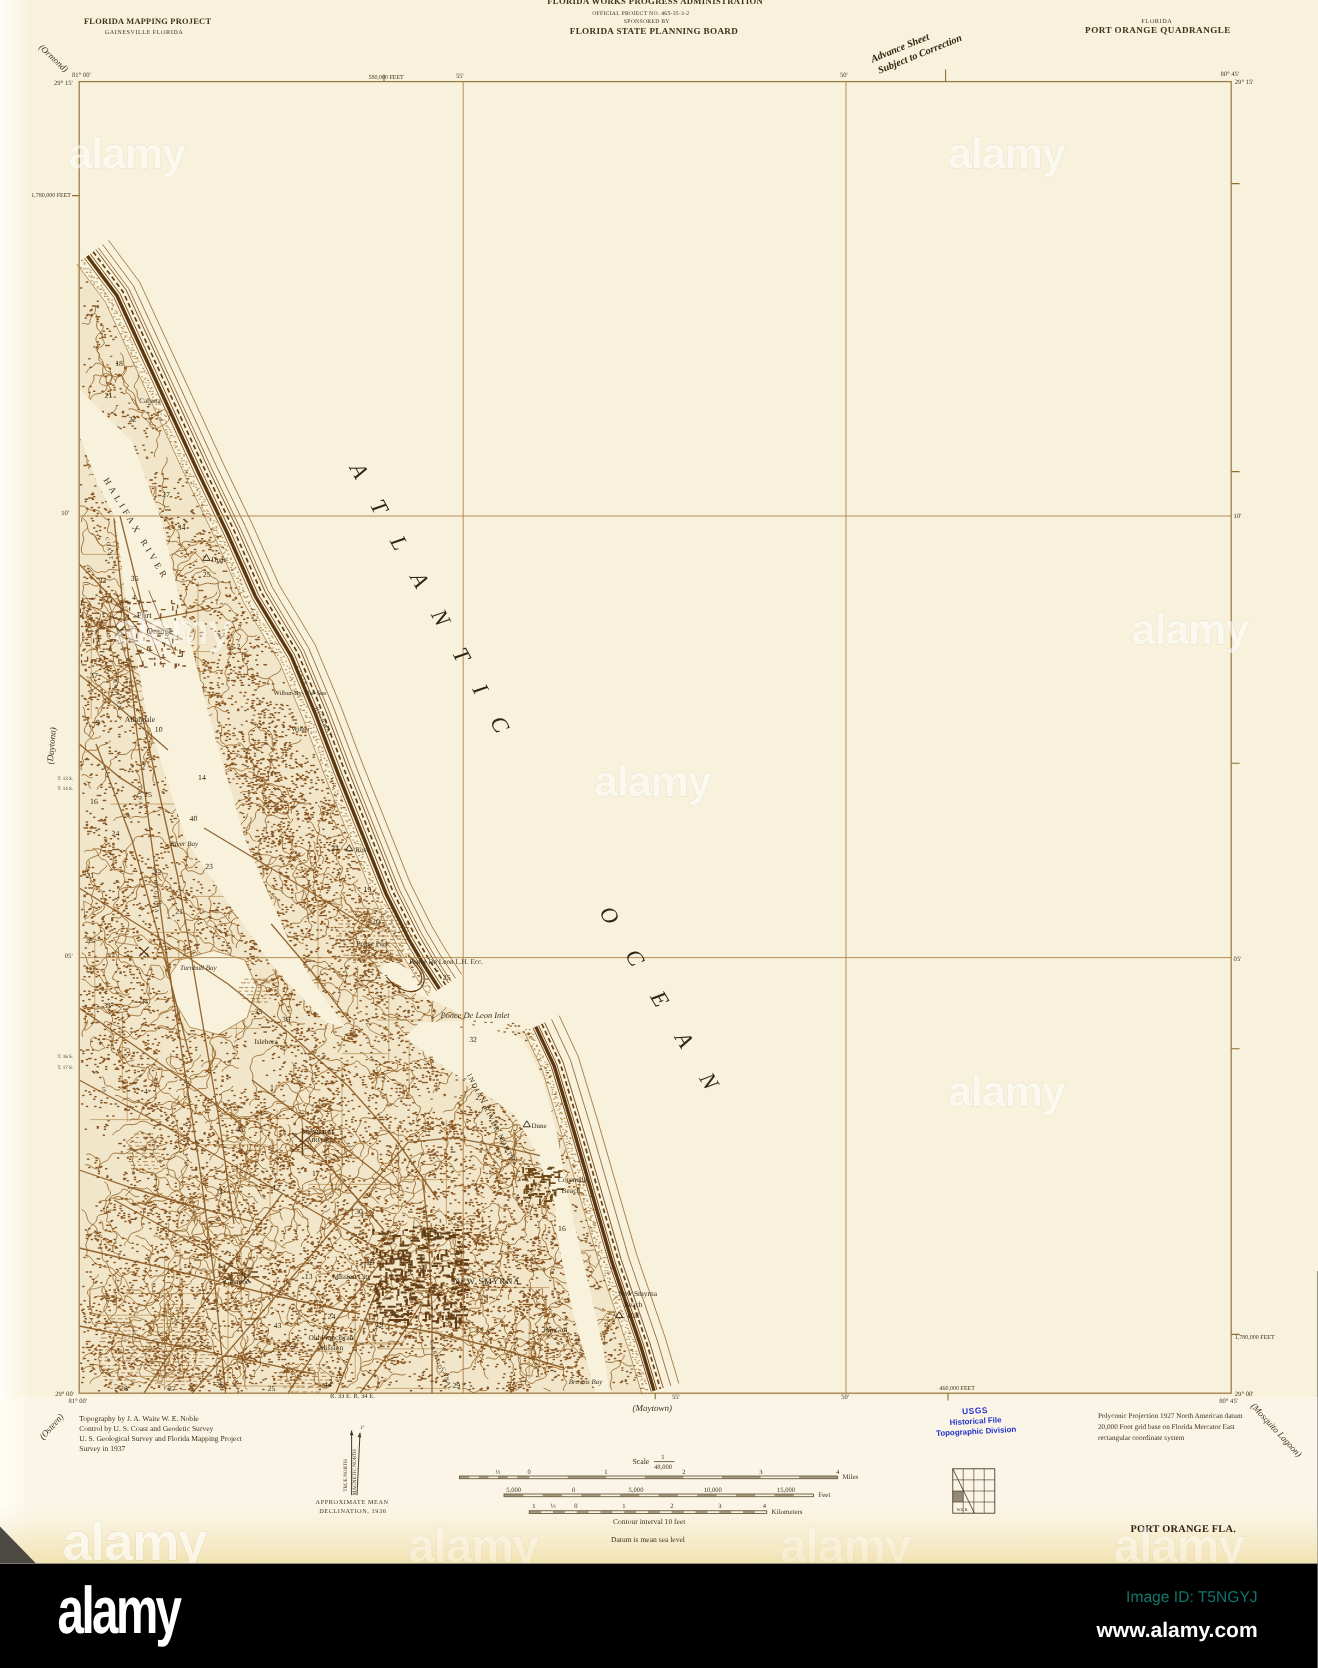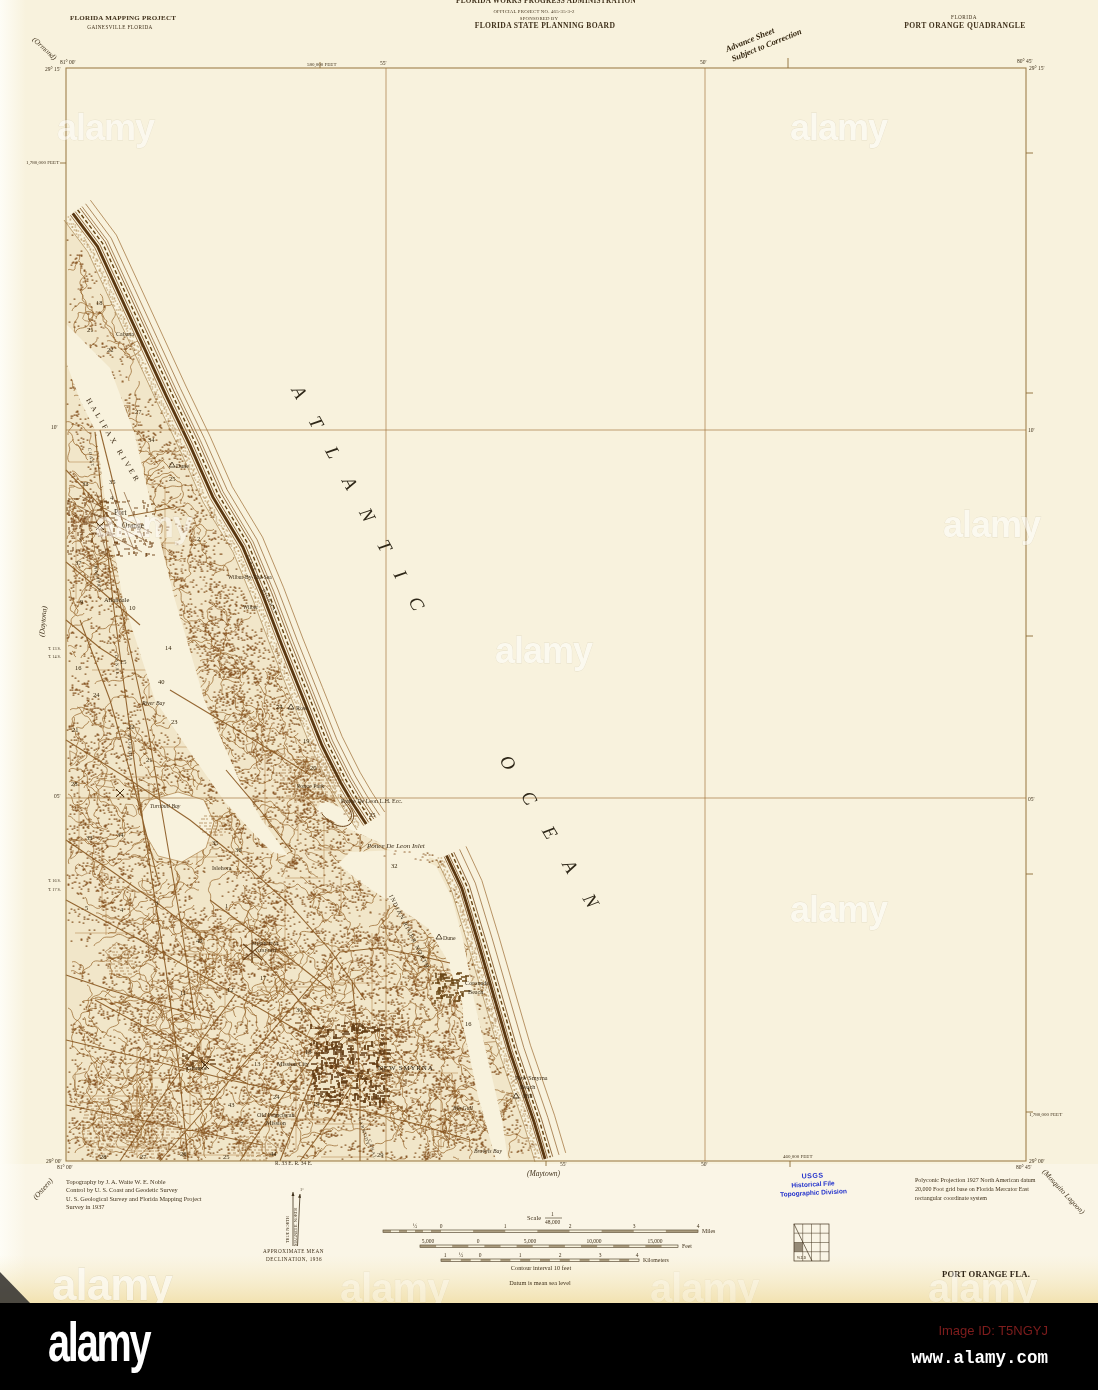--- a/index.html
+++ b/index.html
@@ -1,18 +1,18 @@
 <!DOCTYPE html>
 <html><head><meta charset="utf-8"><style>
 html,body{margin:0;padding:0;background:#000;}
 #page{position:relative;width:1098px;height:1390px;overflow:hidden;background:#fff;}
 #footerbar{position:absolute;left:0;top:1303px;width:1098px;height:87px;background:#000;}
 .logo{position:absolute;left:48px;top:1310px;color:#fff;font-family:"Liberation Sans",sans-serif;font-weight:bold;font-size:55px;letter-spacing:-3px;transform:scaleX(0.72);transform-origin:left top;}
-.imgid{position:absolute;right:50px;top:1323px;color:#7f1d1d;font-family:"Liberation Sans",sans-serif;font-size:13px;text-align:right;}
-.wwwa{position:absolute;right:50px;top:1348px;color:#fff;font-family:Liberation Mono, monospace;font-weight:bold;font-size:17.5px;text-align:center;}
+.imgid{position:absolute;right:50px;top:1323px;color:#0f766e;font-family:"Liberation Sans",sans-serif;font-size:13px;text-align:right;}
+.wwwa{position:absolute;right:50px;top:1348px;color:#fff;font-family:Liberation Sans, sans-serif;font-weight:bold;font-size:17.5px;text-align:center;}
 </style></head>
 <body>
 <div id="page">
 <svg width="1098" height="1303" viewBox="0 0 1098 1303" style="position:absolute;left:0;top:0">
 <defs>
 <linearGradient id="leftfade" x1="0" y1="0" x2="1" y2="0">
           <stop offset="0" stop-color="#fefdf6"></stop>
           <stop offset="1" stop-color="#fefdf6" stop-opacity="0"></stop>
         </linearGradient>
 <linearGradient id="botfade" x1="0" y1="0" x2="0" y2="1">

